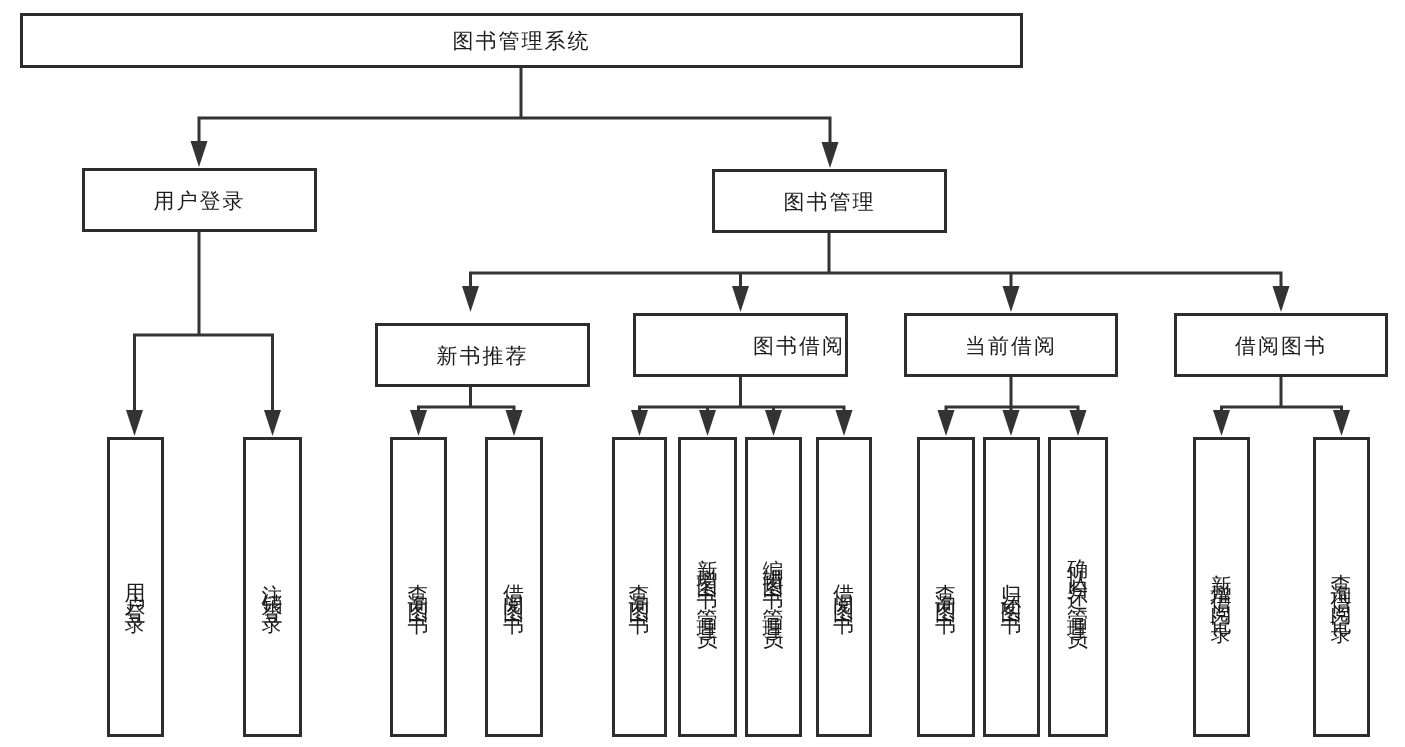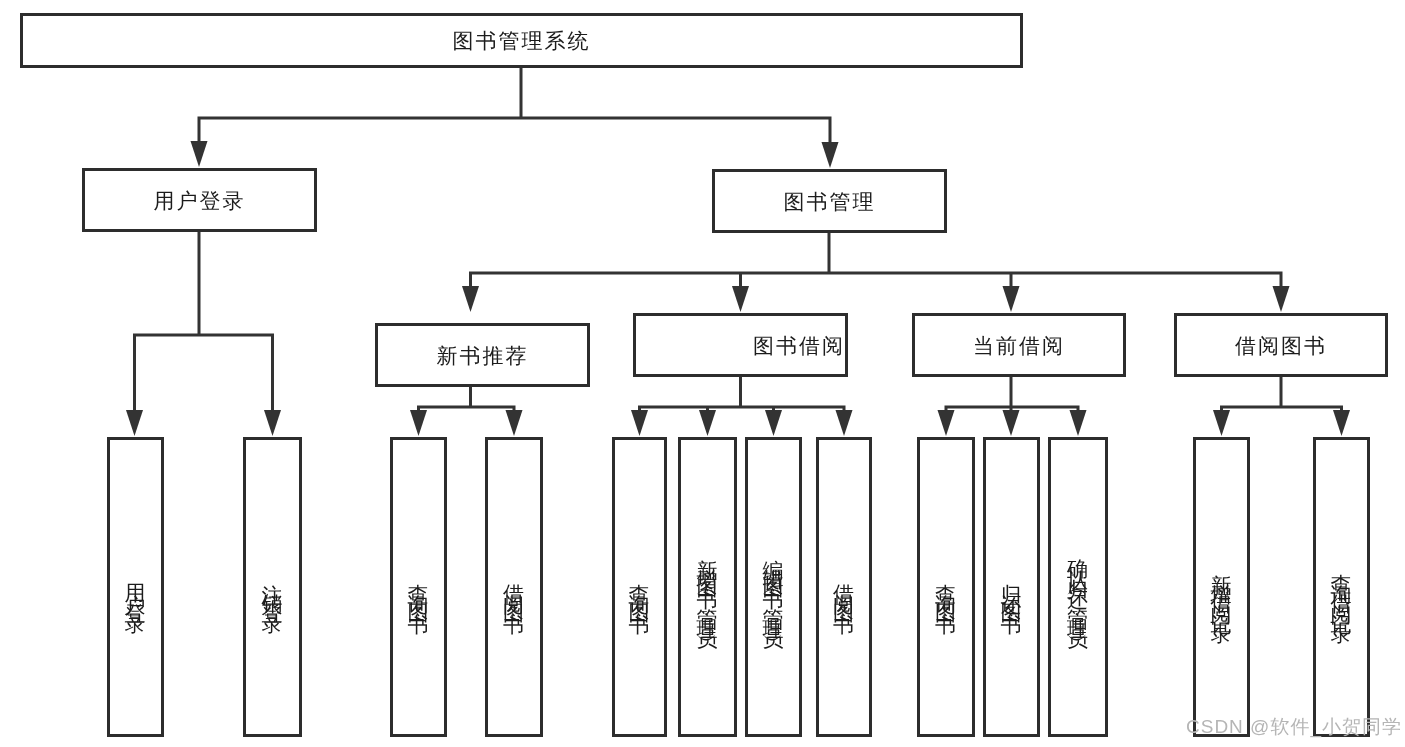--- a/index.html
+++ b/index.html
@@ -105,21 +105,21 @@
   <div class="node" style="left:712px;top:169px;width:235px;height:64px;">
       <span>图书管理</span>
     </div>
 
   <div class="node" style="left:363px;top:323px;width:215px;height:64px;margin-left:12px;">
       <span>新书推荐</span>
     </div>
   <div class="node" style="left:633px;top:313px;width:215px;height:64px;justify-content:flex-end;">
       <span>图书借阅</span>
     </div>
-  <div class="node" style="left:904px;top:313px;width:214px;height:64px;margin-left:8px;">
+  <div class="node" style="left:904px;top:313px;width:214px;height:64px;">
       <span>当前借阅</span>
     </div>
   <div class="node" style="left:1174px;top:313px;width:214px;height:64px;">
       <span>借阅图书</span>
     </div>
 
   <div class="node leaf" style="left:107px;top:437px;width:57px;height:300px;">
       <span>用户登录</span>
     </div>
   <div class="node leaf" style="left:243px;top:437px;width:59px;height:300px;">
@@ -156,14 +156,13 @@
       <span>确认归还（管理员）</span>
     </div>
 
   <div class="node leaf" style="left:1193px;top:437px;width:57px;height:300px;">
       <span>新增借阅记录</span>
     </div>
   <div class="node leaf" style="left:1313px;top:437px;width:57px;height:300px;">
       <span>查询借阅记录</span>
     </div>
 
-  <div class="watermark">CSDN @软件_小贺同学</div>
 </div>
 
 </body></html>

